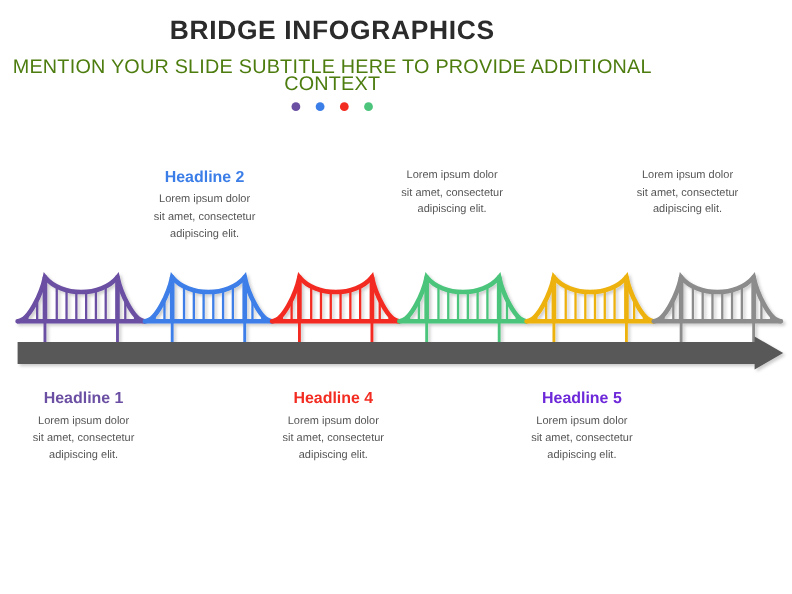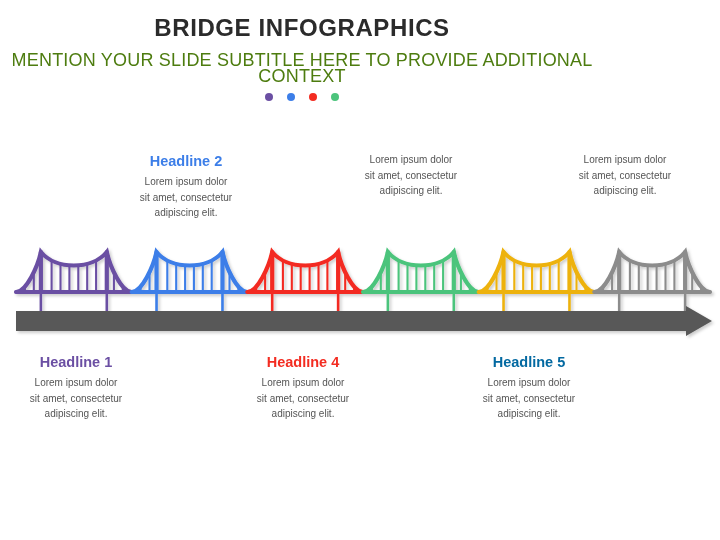--- a/index.html
+++ b/index.html
@@ -262,21 +262,21 @@
   <div class="block bot-block" style="left:223px">
     <div class="block-headline" style="color:#f32c21">Headline 4</div>
     <div class="block-body">
       <div>Lorem ipsum dolor</div>
       <div>sit amet, consectetur</div>
       <div>adipiscing elit.</div>
     </div>
   </div>
 
   <div class="block bot-block" style="left:449px">
-    <div class="block-headline" style="color:#0369a1">Headline 5</div>
+    <div class="block-headline" style="color:#6d28d9">Headline 5</div>
     <div class="block-body">
       <div>Lorem ipsum dolor</div>
       <div>sit amet, consectetur</div>
       <div>adipiscing elit.</div>
     </div>
   </div>
 
 </div>
 
 </body></html>

